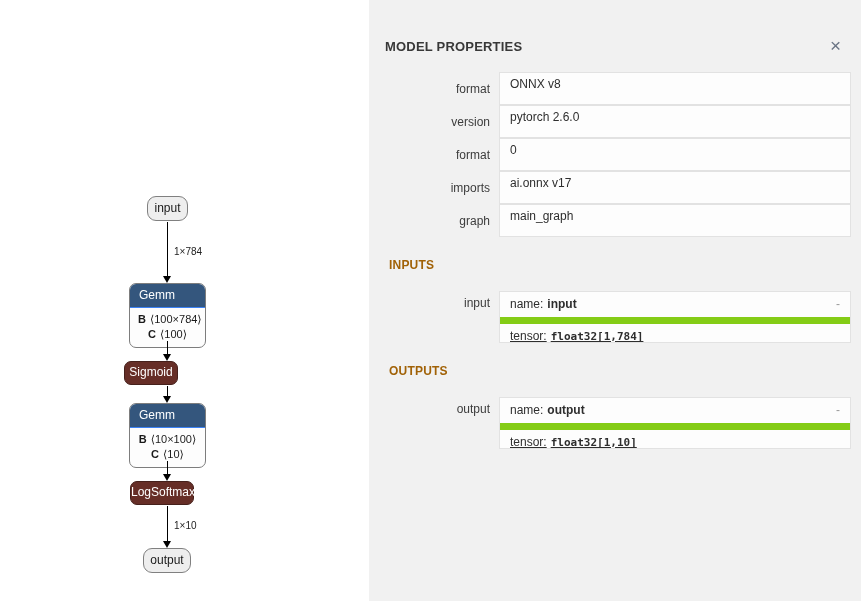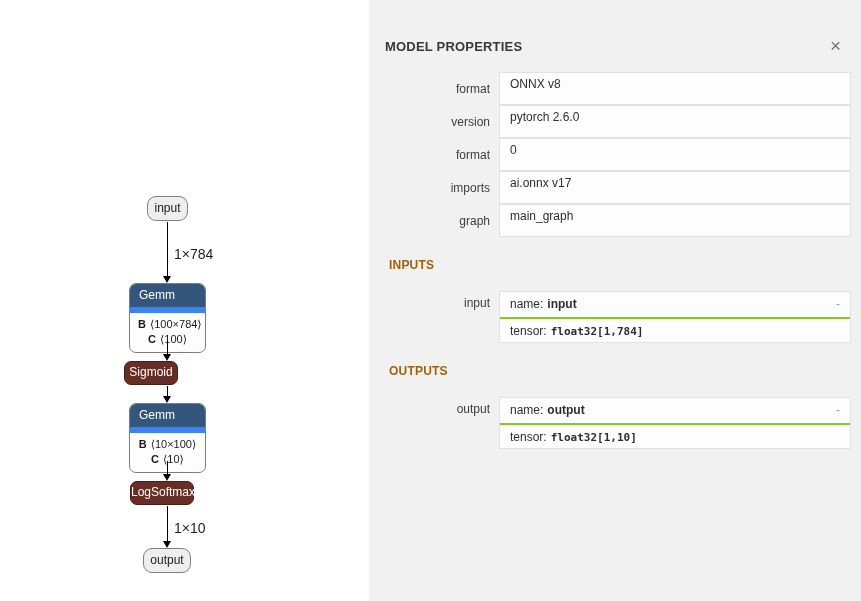--- a/index.html
+++ b/index.html
@@ -15,37 +15,37 @@
     position:absolute; height:25px; background:#eeeeee;
     border:1.5px solid #808080; border-radius:9px;
     font-size:12px; color:#1a1a1a; text-align:center; line-height:22px;
   }
   .node-layer {
     position:absolute; width:77px; background:#fdfdfd;
     border:1px solid #7d7d7d; border-radius:7px; overflow:hidden;
   }
   .node-header {
     background:#34567d; color:#ffffff; font-size:12px;
-    padding:4px 0 5px 9px; border-bottom:6px solid #3b82f6;
+    padding:4px 0 5px 9px; border-bottom:1px solid #3b82f6;
   }
   .node-body { padding:4px 8px 5px 8px; }
   .param { font-size:11px; color:#1a1a1a; line-height:15px; white-space:nowrap;text-align:center; }
   .param b { margin-right:4px; }
   .node-act {
     position:absolute; height:24px; background:#662e27;
     border:1.5px solid #45201b; border-radius:7px;
     color:#ffffff; font-size:12px; text-align:center; line-height:21px;
   }
   .edge-line { position:absolute; width:1px; background:#000000; }
   .arrowhead {
     position:absolute; width:0; height:0;
     border-left:4px solid transparent; border-right:4px solid transparent;
     border-top:7px solid #000000;
   }
-  .edge-label { position:absolute; font-size:14px; color:#222222; white-space:nowrap; }
+  .edge-label { position:absolute; font-size:10px; color:#222222; white-space:nowrap; }
 
   
   .sidebar {
     position:absolute; left:369px; top:0; width:492px; height:601px;
     background:#f1f1f1; padding:0 10px 0 16px;
   }
   .sidebar-header { position:relative; height:40px;margin-top:32px; }
   .panel-title {
     position:absolute; left:0; top:7px; font-size:13px; font-weight:bold;
     color:#383838; letter-spacing:0.2px;
@@ -68,21 +68,21 @@
     font-size:12px; font-weight:bold; color:#a16207;
     margin:21px 0 19px 4px; letter-spacing:0.2px;
   }
   .io-row { display:flex; align-items:flex-start; margin-bottom:9px; }
   .io-row .prop-label { line-height:25px; }
   .io-box { flex:1; background:#fdfdfd; border:1px solid #e2e2e2; }
   .io-line {
     position:relative; height:25px; line-height:25px; font-size:12px;
     color:#2e2e2e; padding:0 10px; white-space:nowrap;
   }
-  .io-line.tensor-line { border-top:2px solid #84cc16; }
+  .io-line.tensor-line { border-top:7px solid #84cc16;text-decoration:underline; }
   .io-key { margin-right:4px; }
   .io-name { font-weight:bold; }
   .mono { font-family:"DejaVu Sans Mono", monospace; font-weight:bold; font-size:11px; }
   .collapse-btn {
     position:absolute; right:10px; top:0; color:#9a9a9a; cursor:pointer;
     font-size:12px;
   }
 </style>
 </head>
 <body>

